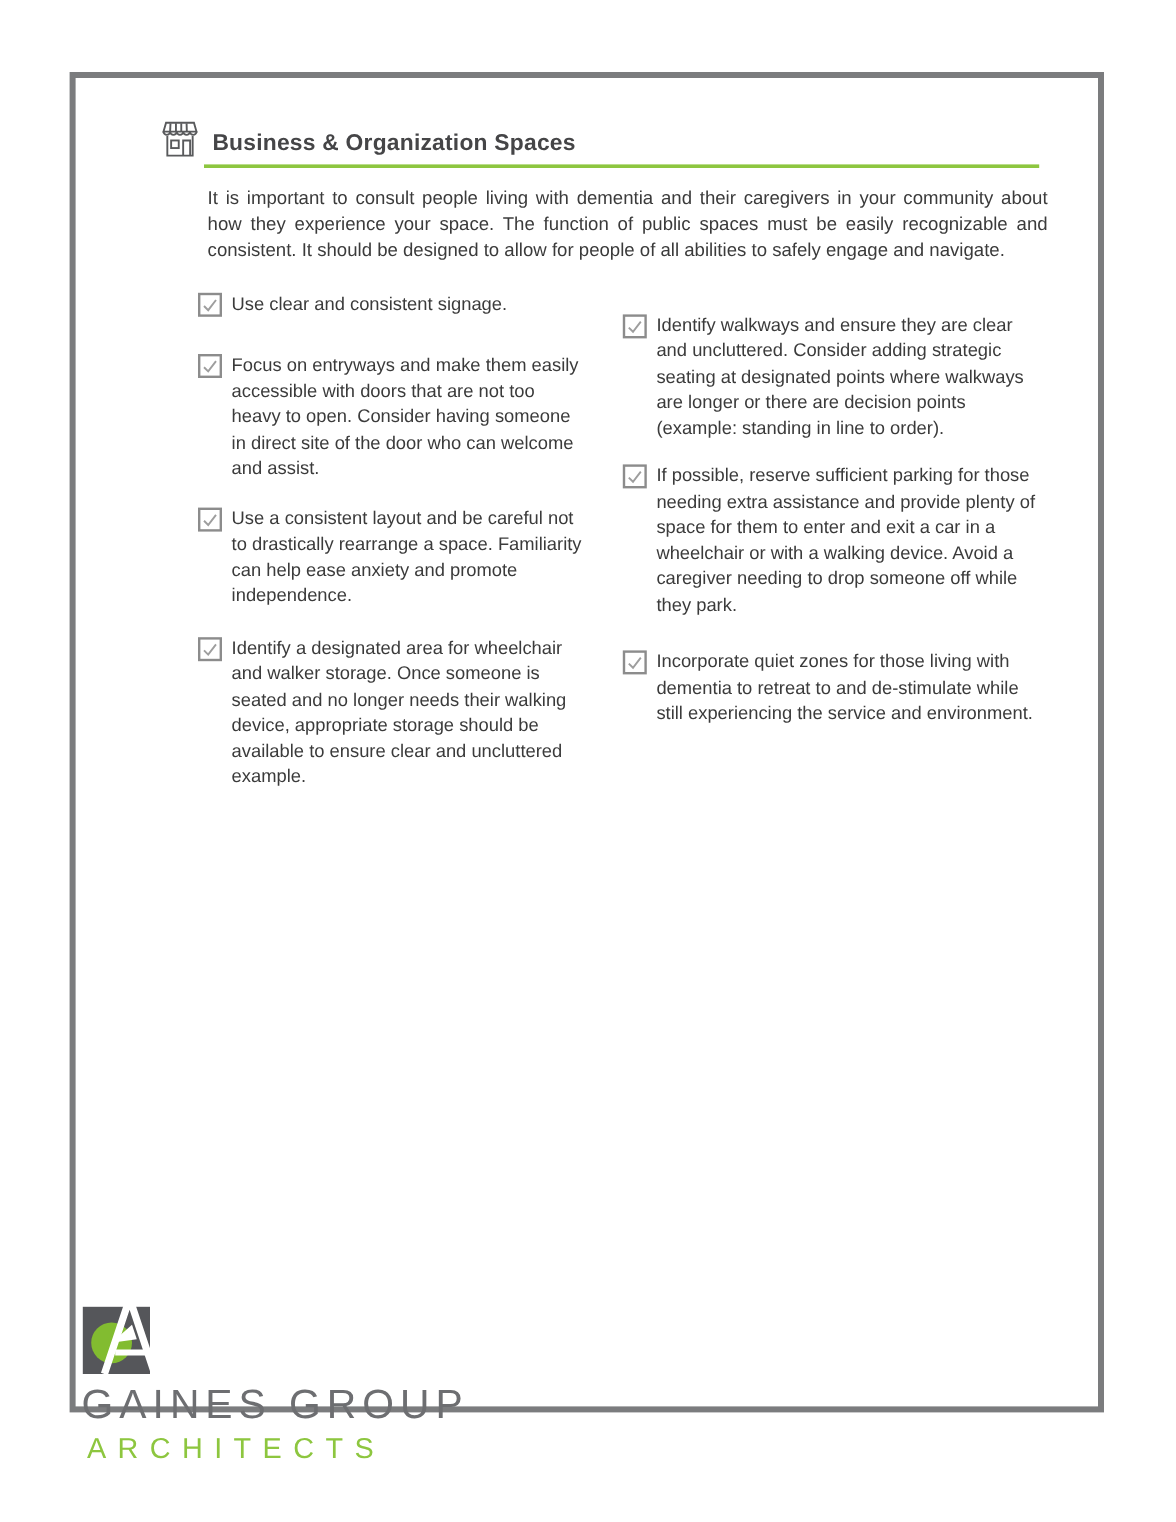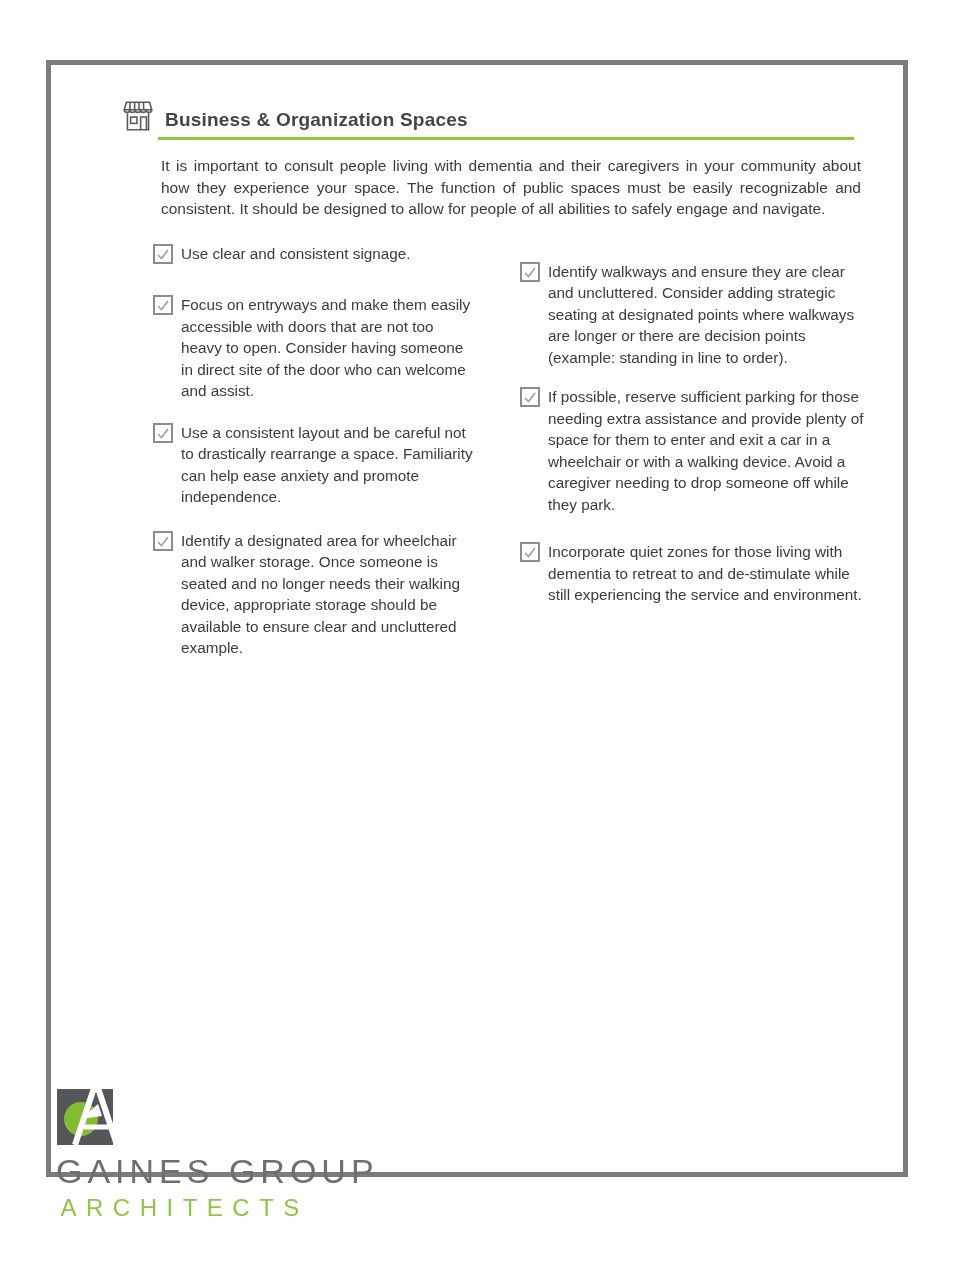--- a/index.html
+++ b/index.html
@@ -12,39 +12,39 @@
     --logo-text-gray:#6D6E71;
     --icon-gray:#595A5C;
     --checkbox-border:#8C8C8C;
     --checkbox-check:#9E9E9E;
   }
   *{margin:0;padding:0;box-sizing:border-box;}
   html,body{background:#fff;}
   body{font-family:"Liberation Sans", sans-serif;}
   .page{position:relative;width:980px;height:1268px;background:#fff;overflow:hidden;}
   .frame{
-    position:absolute;left:46px;top:60px;width:862px;height:1117px;
+    position:absolute;left:58px;top:60px;width:862px;height:1117px;
     border:5px solid var(--frame-gray);background:#fff;
   }
   .header-row{
     display:flex;align-items:flex-end;gap:8px;
     margin:32px 49px 0 68px;height:38px;
   }
   .storefront{width:38px;height:38px;flex:0 0 38px;display:inline-block;}
   .page-title{
     font-size:19px;font-weight:700;color:var(--title-gray);
     letter-spacing:0.2px;line-height:26px;padding-bottom:2px;
   }
   .green-rule{margin:2px 49px 0 107px;height:3px;background:var(--green);}
   .intro{
     margin:15px 42px 0 110px;
     font-size:15.5px;line-height:21.5px;color:var(--text-dark);
     text-align:justify;
   }
-  .checklist{display:flex;gap:42px;margin:23px 49px 0 102px;}
+  .checklist{display:flex;gap:29px;margin:23px 49px 0 102px;}
   .col-left{width:325px;flex:0 0 325px;}
   .col-right{width:347px;flex:0 0 347px;margin-top:18px;}
   .item{display:flex;gap:8px;align-items:flex-start;}
   .cb{
     flex:0 0 20px;width:20px;height:20px;margin-top:1px;
     border:2px solid var(--checkbox-border);background:#fff;
     display:inline-flex;align-items:center;justify-content:center;
   }
   .cb svg{display:block;}
   .item-text{

